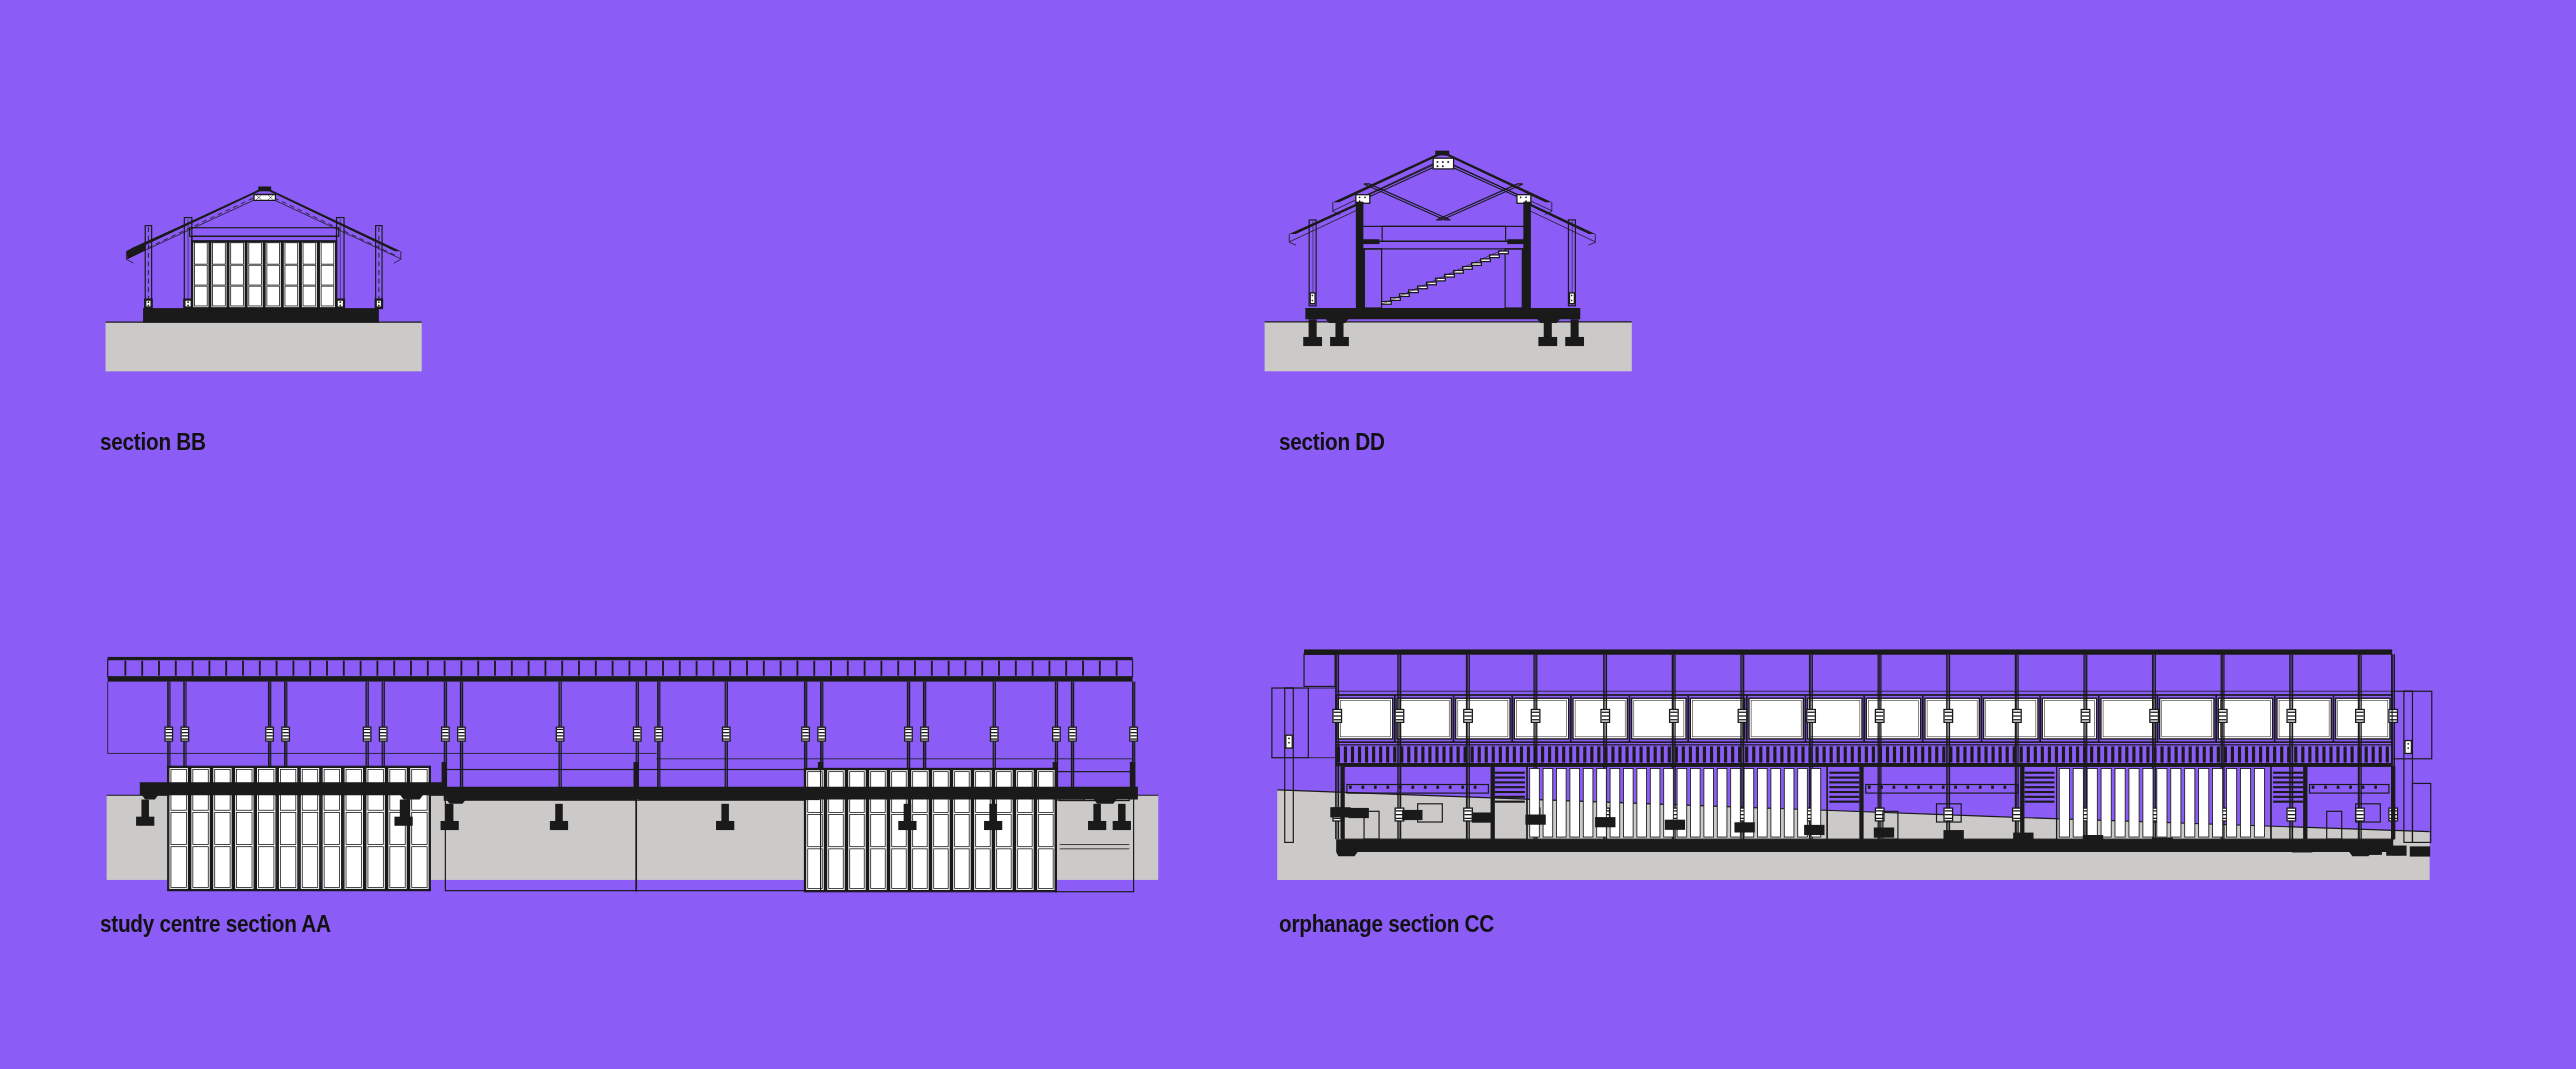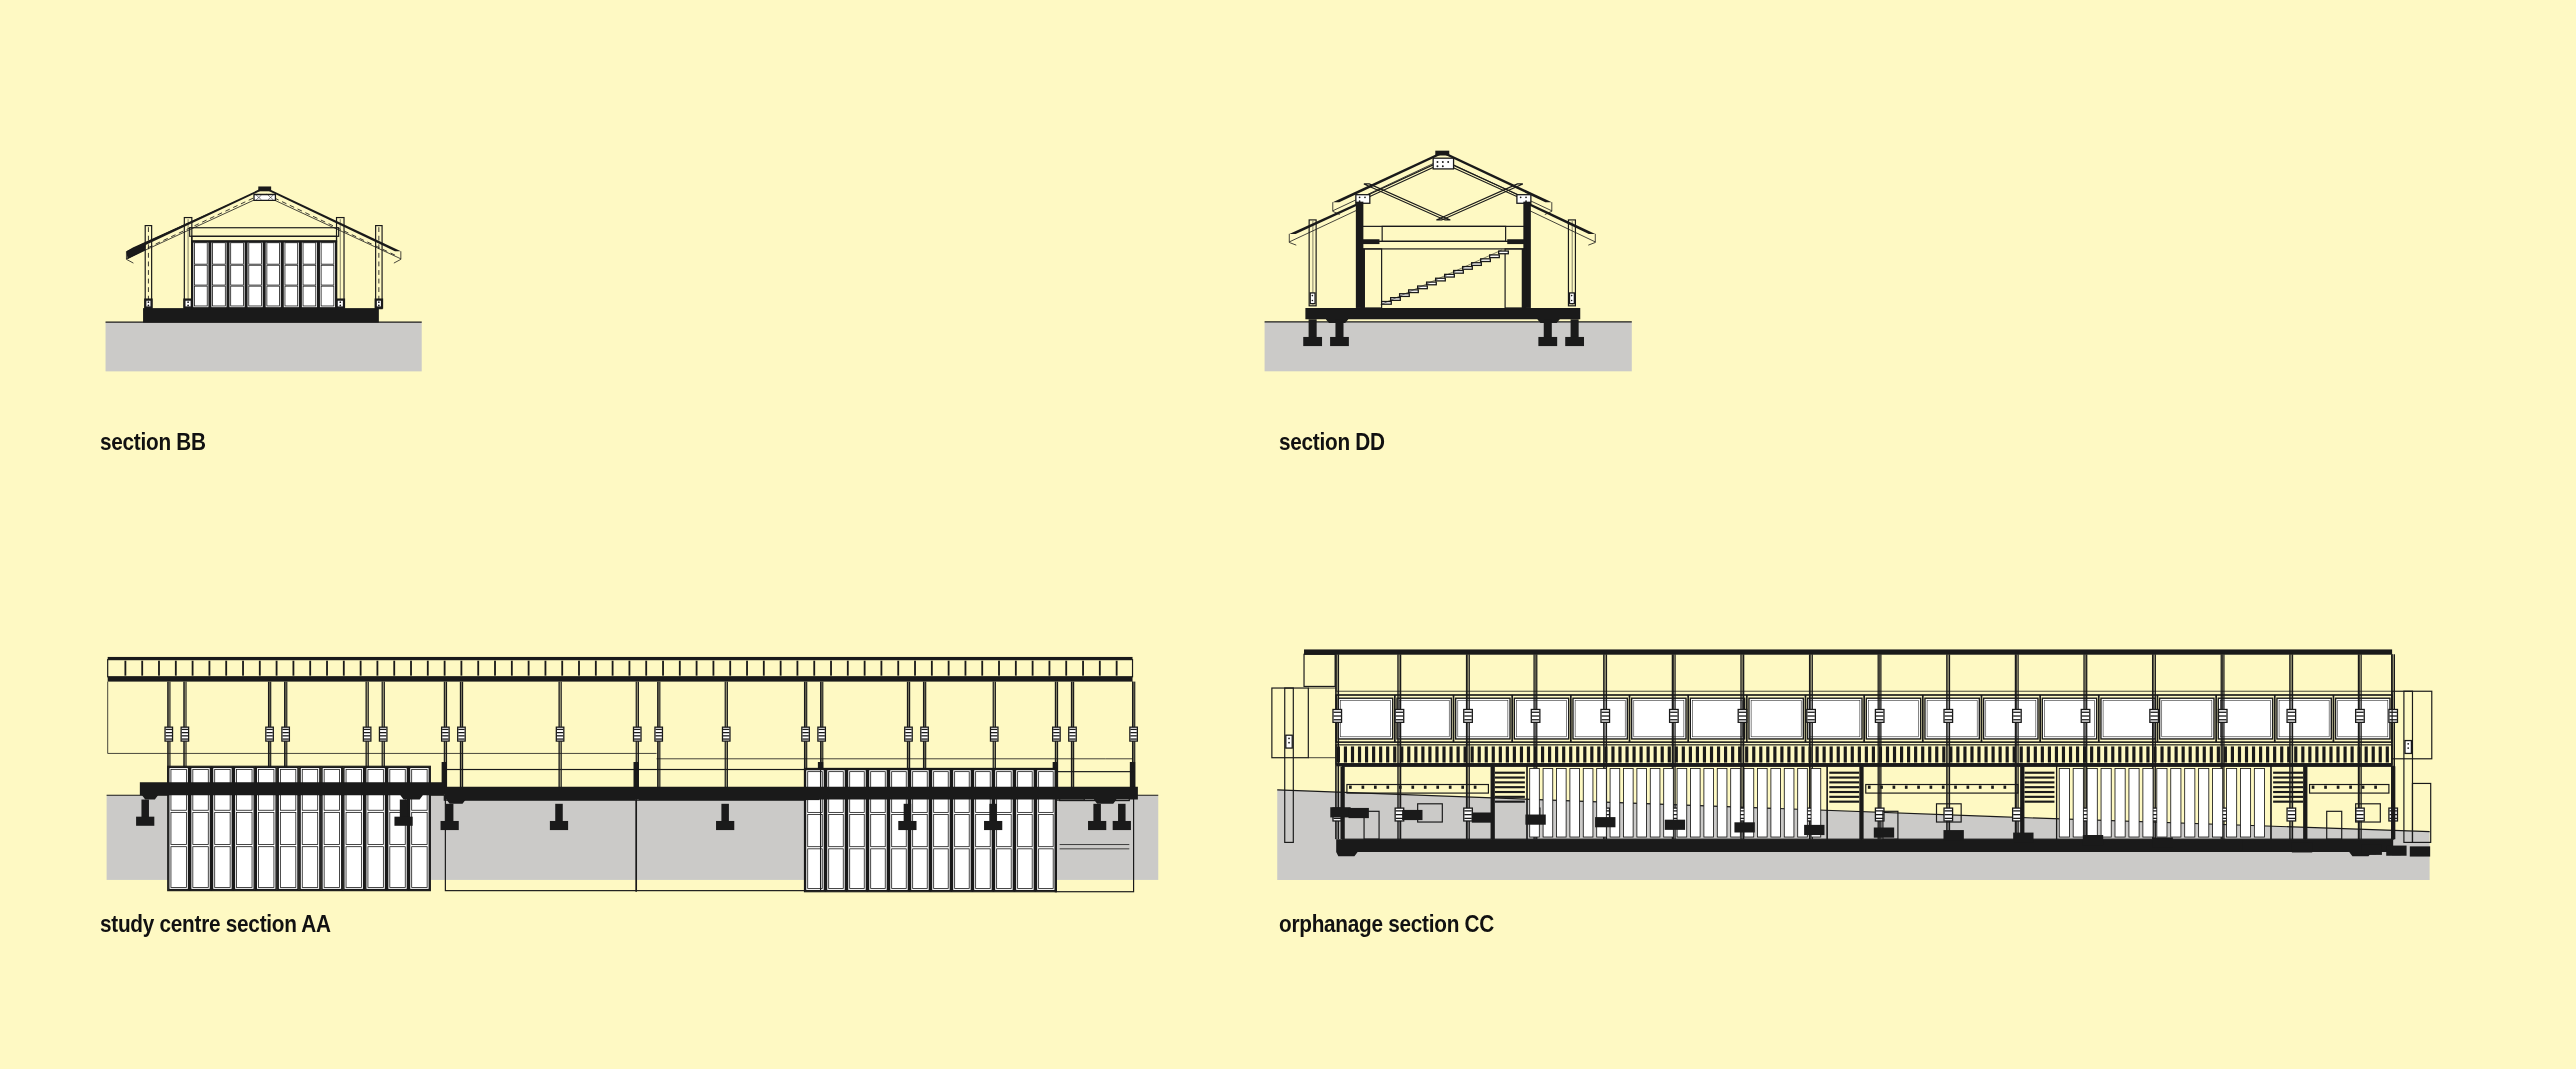--- a/index.html
+++ b/index.html
@@ -13,21 +13,21 @@
     height: 1069px;
     position: relative;
     font-family: "Liberation Sans", sans-serif;
     overflow: hidden;
   }
   #sheet {
     position: absolute;
     left: 0; top: 0;
     width: 2576px;
     height: 1069px;
-    background: #fef9c3;
+    background: #8b5cf6;
   }
   .panel {
     position: absolute;
   }
   .panel svg {
     display: block;
   }
   .caption {
     position: absolute;
     font-family: "Liberation Sans Narrow", "Liberation Sans", sans-serif;

